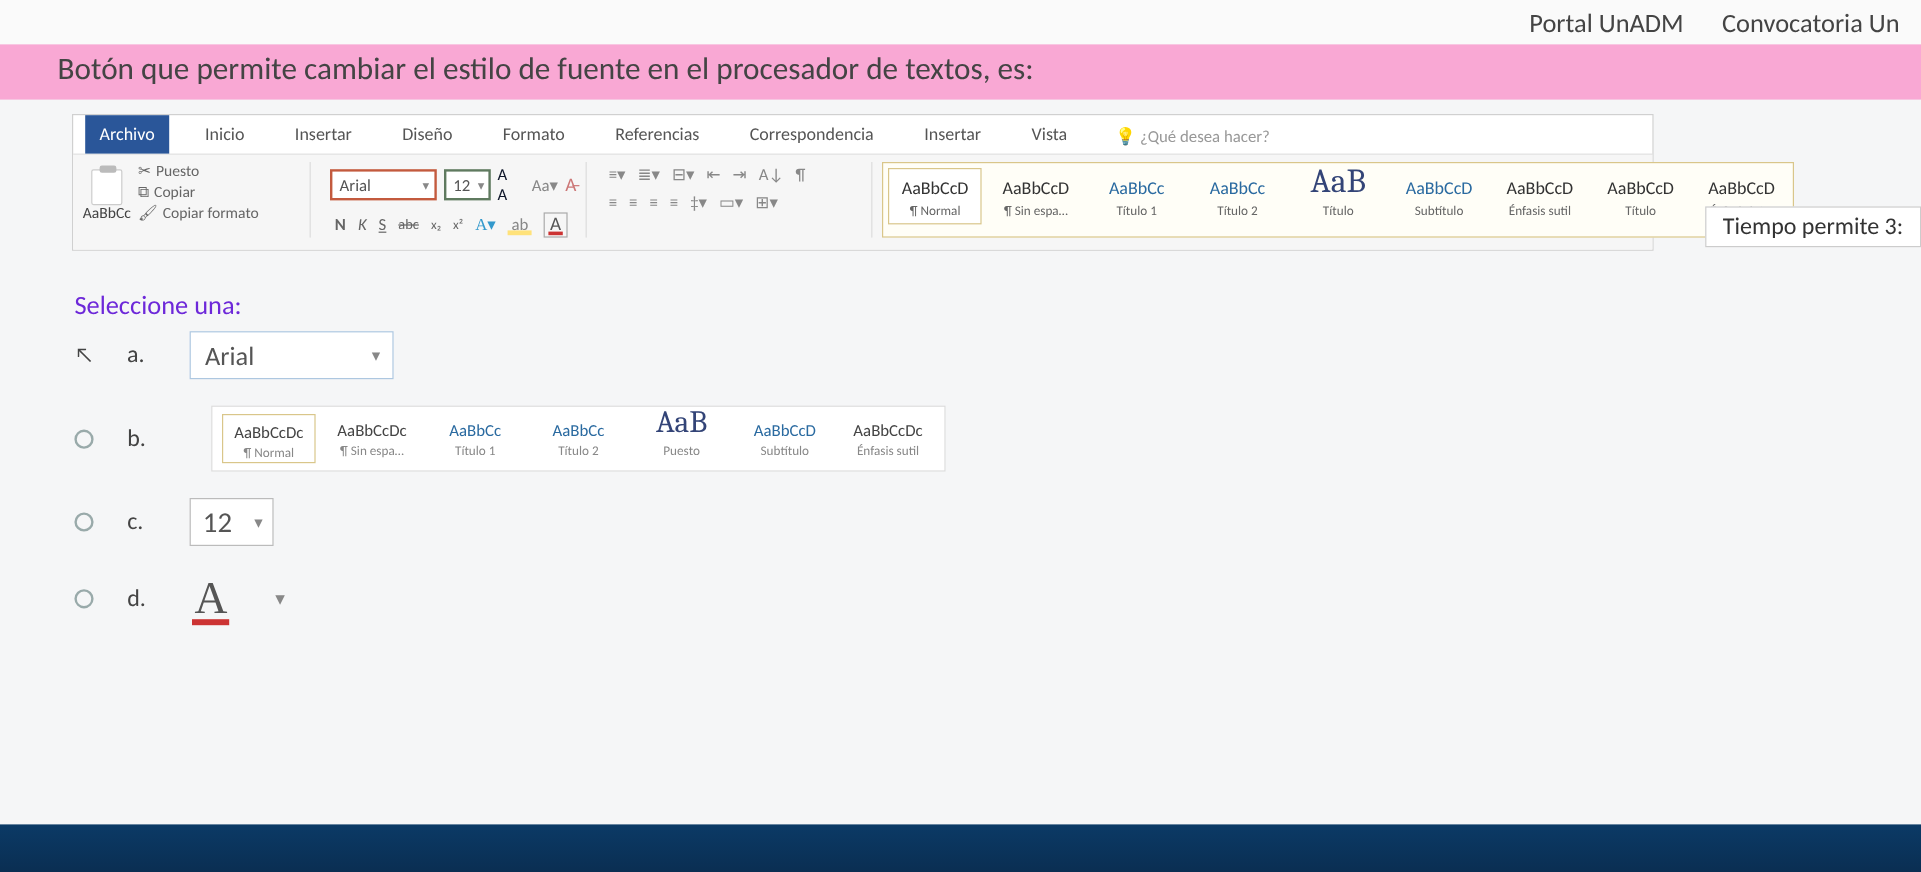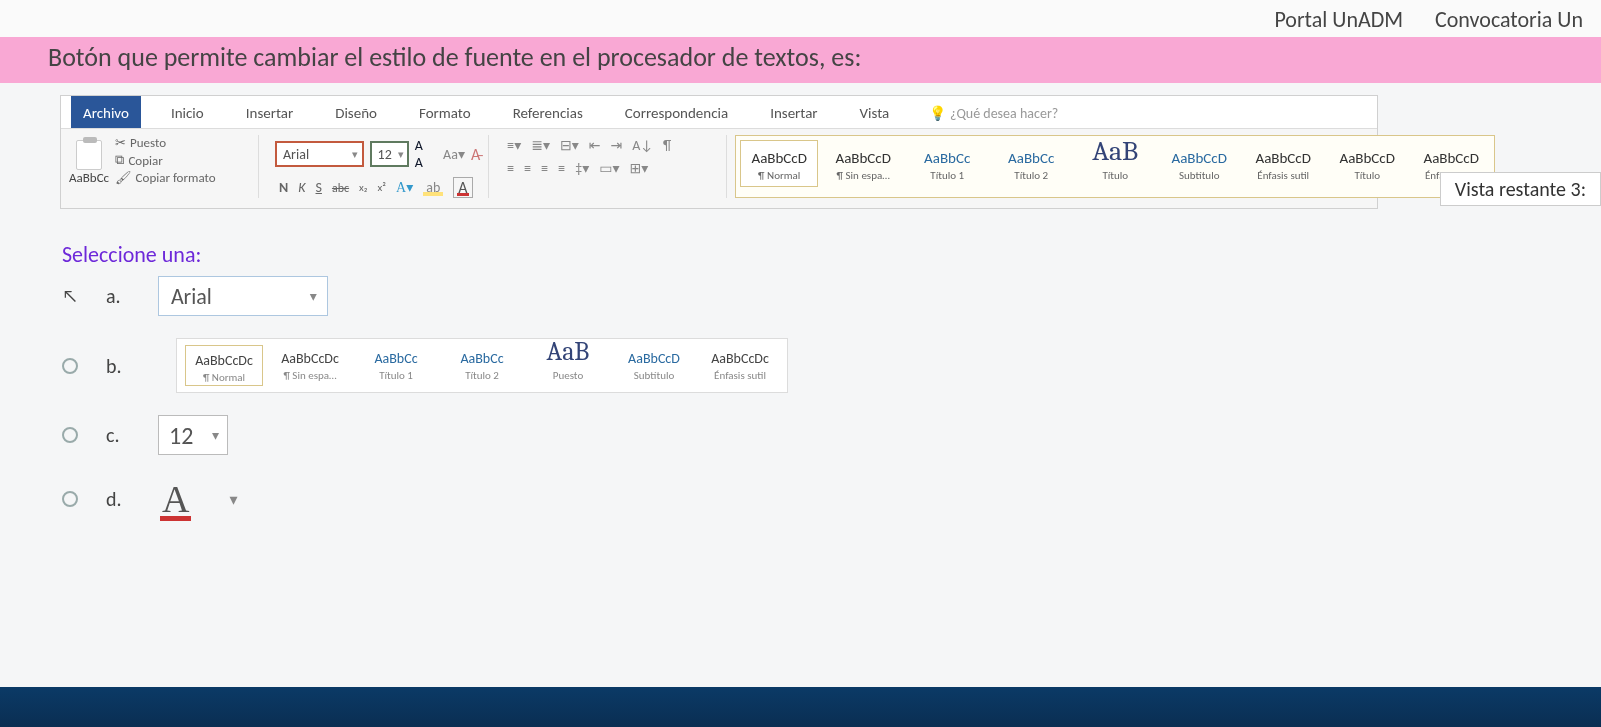--- a/index.html
+++ b/index.html
@@ -214,21 +214,21 @@
 </head>
 <body>
 
 <div class="top-bar">
   <span>Portal UnADM</span>
   <span>Convocatoria Un</span>
 </div>
 
 <div class="question-text">Botón que permite cambiar el estilo de fuente en el procesador de textos, es:</div>
 
-<div class="timer">Vista restante 3:</div>
+<div class="timer">Tiempo permite 3:</div>
 
 <div class="ribbon-wrap">
   <div class="ribbon-tabs">
     <div class="ribbon-tab active">Archivo</div>
     <div class="ribbon-tab">Inicio</div>
     <div class="ribbon-tab">Insertar</div>
     <div class="ribbon-tab">Diseño</div>
     <div class="ribbon-tab">Formato</div>
     <div class="ribbon-tab">Referencias</div>
     <div class="ribbon-tab">Correspondencia</div>

